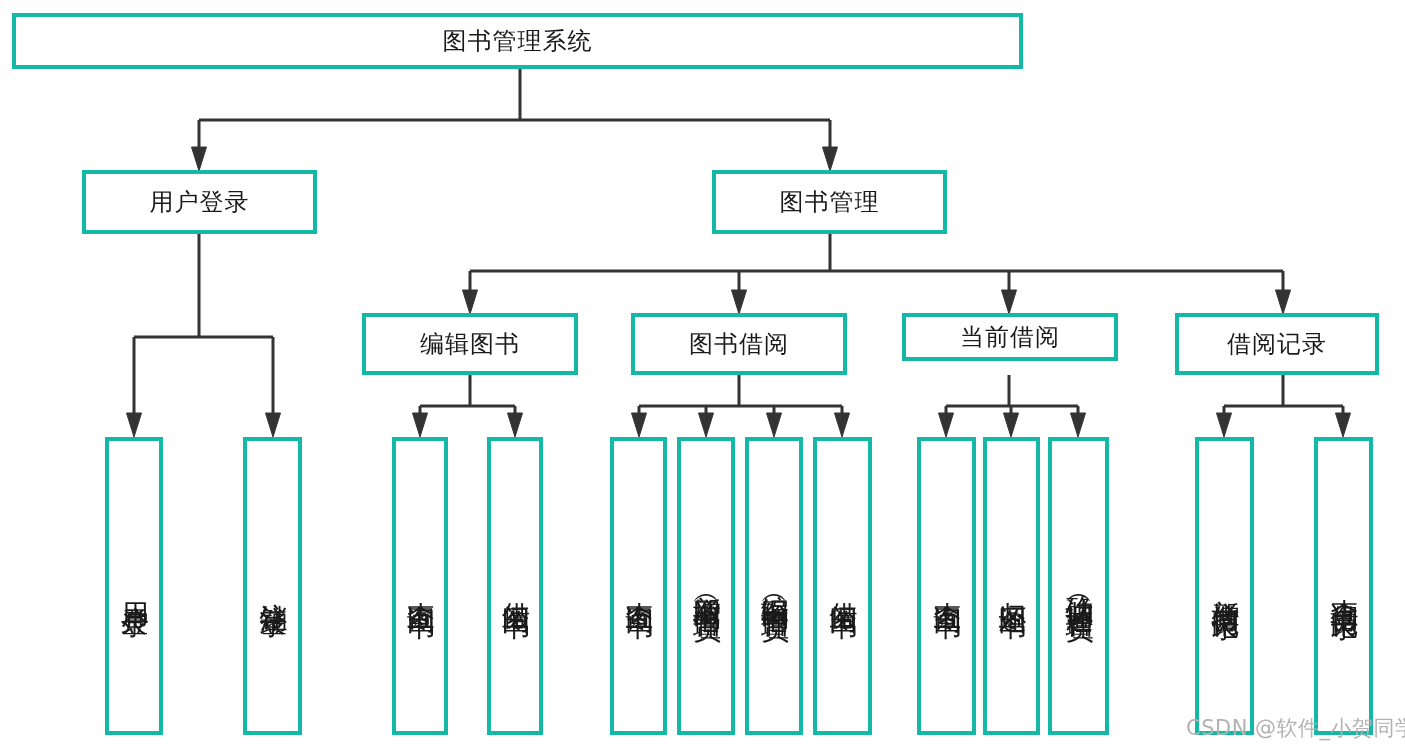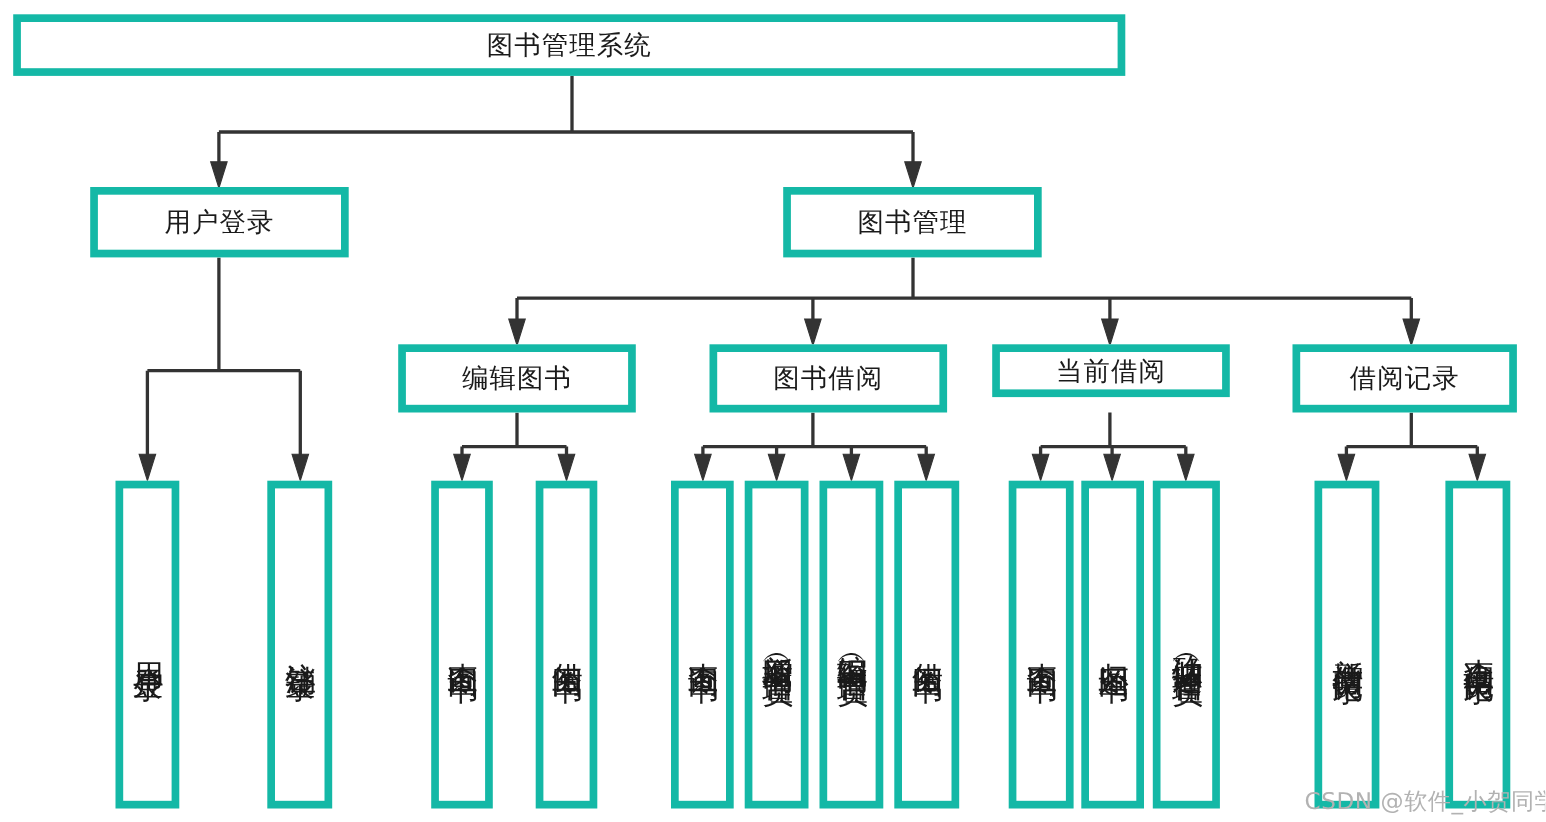--- a/index.html
+++ b/index.html
@@ -29,36 +29,36 @@
     stroke-width: 3;
     fill: none;
   }
   .connector-layer polygon {
     fill: #333333;
     stroke: #333333;
   }
   .node {
     position: absolute;
     box-sizing: border-box;
-    border: 7px solid #14b8a6;
+    border: 4px solid #14b8a6;
     background: #ffffff;
     display: flex;
     align-items: center;
     justify-content: center;
   }
   .node-h {
     font-size: 24px;
     letter-spacing: 1px;
     white-space: nowrap;
   }
   .node-root  { left: 12px;  top: 13px;  width: 1011px; height: 56px; }
   .node-l2-0  { left: 82px;  top: 170px; width: 235px;  height: 64px; }
   .node-l2-1  { left: 712px; top: 170px; width: 235px;  height: 64px; }
   .node-l3-0  { left: 362px;  top: 313px; width: 216px; height: 62px; }
-  .node-l3-1  { left: 631px;  top: 313px; width: 216px; height: 62px; margin-left: 14px; }
+  .node-l3-1  { left: 631px;  top: 313px; width: 216px; height: 62px; }
   .node-l3-2  { left: 902px;  top: 313px; width: 216px; height: 48px; }
   .node-l3-3  { left: 1175px; top: 313px; width: 204px; height: 62px; }
   .leaf {
     top: 437px;
     height: 298px;
   }
   .leaf > span {
     writing-mode: vertical-rl;
     font-size: 28px;
     letter-spacing: 3px;

